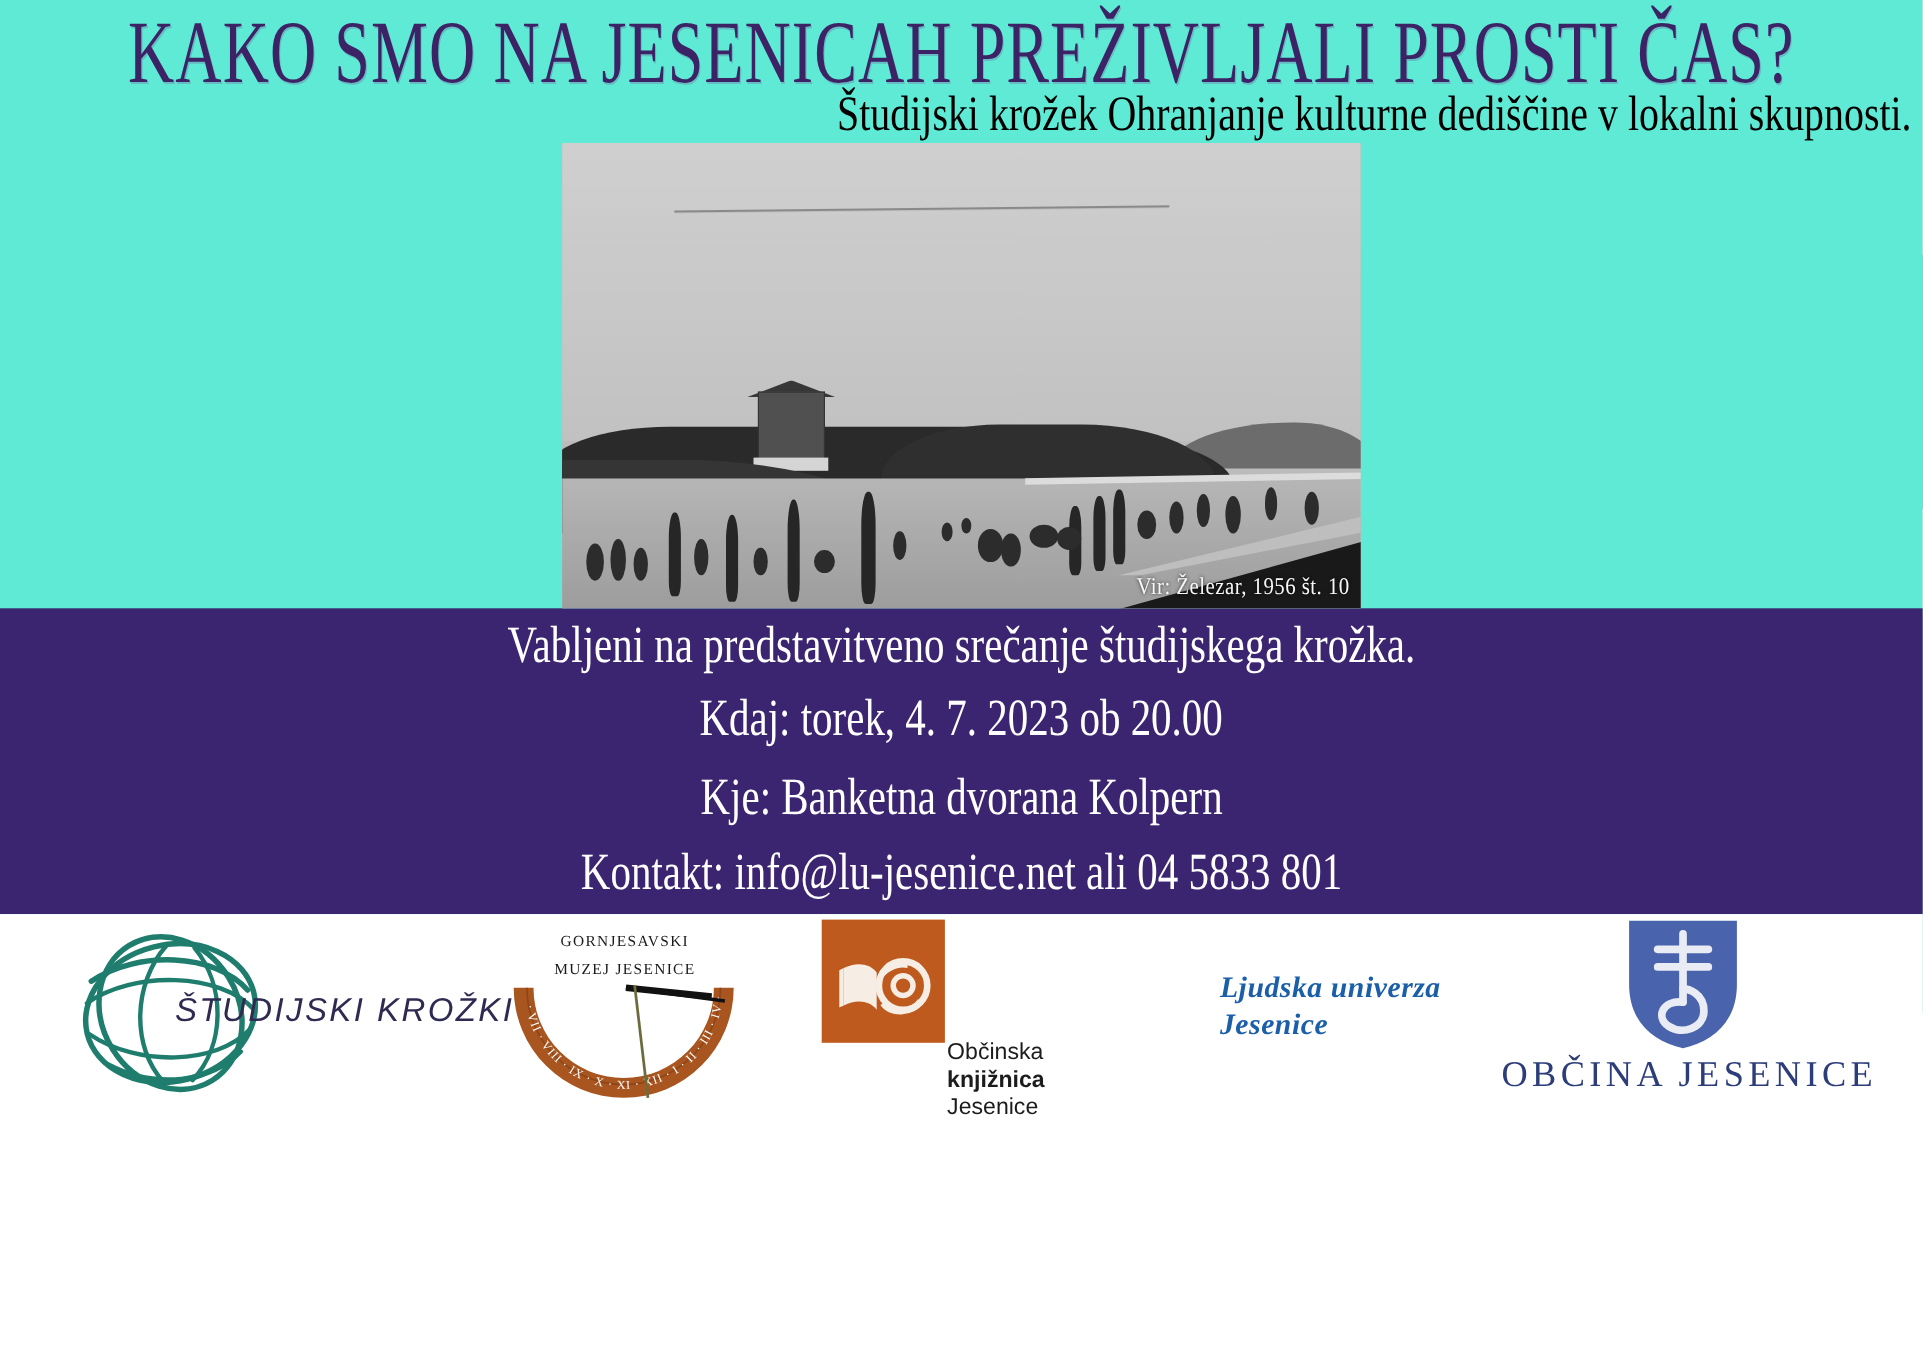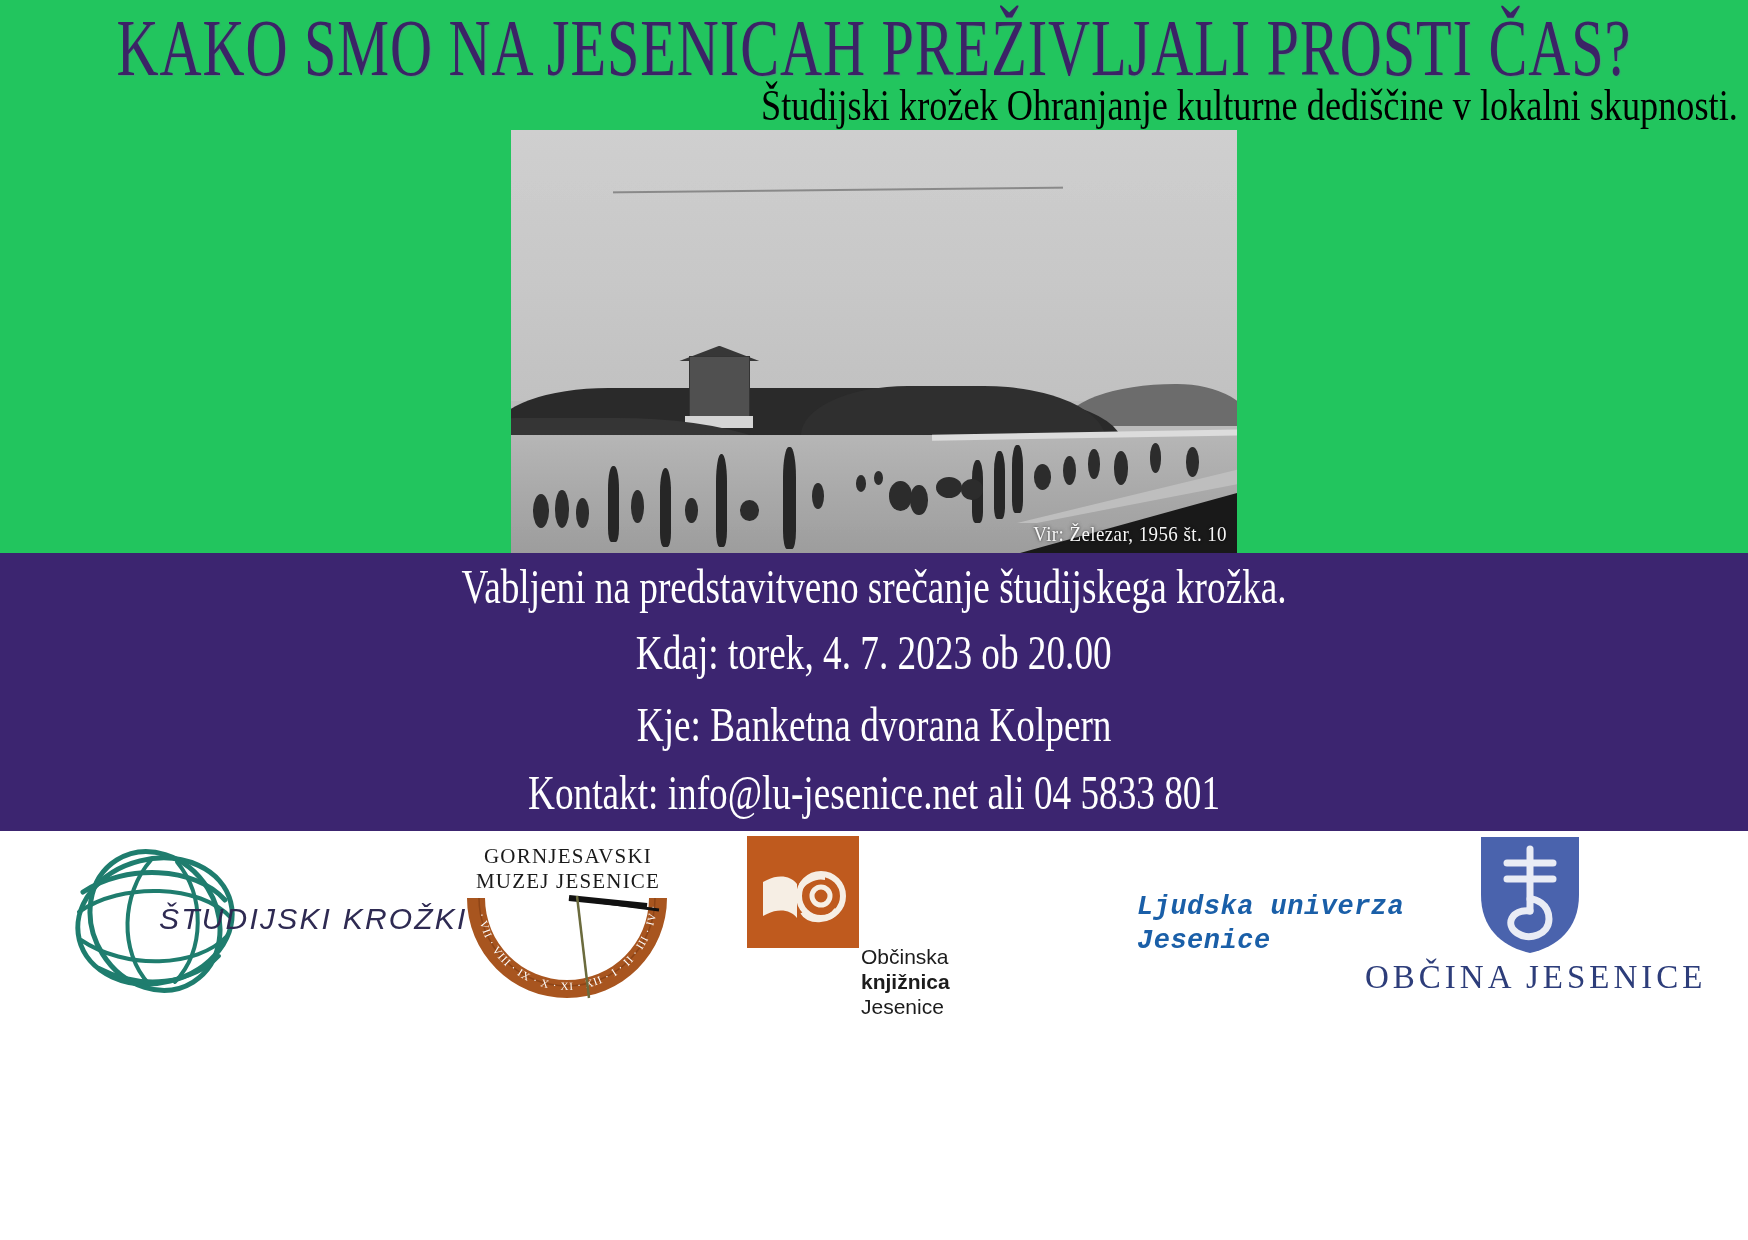--- a/index.html
+++ b/index.html
@@ -12,21 +12,21 @@
     height: 1240px;
     font-family: "Liberation Serif", serif;
     overflow: hidden;
     position: relative;
   }
 
   .poster {
     width: 1748px;
     height: 921px;
     position: relative;
-    background: #22c55e;
+    background: #5eead4;
     display: flex;
     flex-direction: column;
   }
 
   
   .title-zone {
     height: 140px;
     display: flex;
     align-items: center;
     justify-content: center;
@@ -258,21 +258,21 @@
   }
 
   
   .logo-gm { width: 230px; height: 170px; position: relative; }
   .gm-text {
     position: absolute;
     left: 2px; top: 8px;
     width: 226px;
     text-align: center;
     font-family: "Liberation Serif", serif;
-    font-size: 21px;
+    font-size: 14px;
     line-height: 25px;
     letter-spacing: 1.2px;
     color: #1a1a1a;
     white-space: nowrap;
   }
   .gm-dial { position: absolute; left: 8px; top: 58px; }
 
   
   .logo-kn { width: 230px; height: 175px; position: relative; }
   .kn-square {
@@ -290,30 +290,29 @@
     color: #1c1c1c;
     white-space: nowrap;
   }
   .kn-text .bold { font-weight: bold; }
 
   
   .logo-luj { width: 320px; height: 130px; position: relative; }
   .luj-blob { position: absolute; left: 0; top: 14px; }
   .luj-text {
     position: absolute;
-    left: 104px; top: 34px;
-    font-family: Liberation Mono, monospace;
+    left: 104px; top: 24px;
+    font-family: Liberation Serif, serif;
     font-weight: bold;
     font-style: italic;
     font-size: 27px;
     line-height: 34px;
     color: #1a5fa8;
     white-space: nowrap;
     letter-spacing: 0.5px;
-    margin-left: 28px;
   }
 
   
   .logo-oj { width: 330px; height: 180px; position: relative; }
   .oj-shield { position: absolute; left: 104px; top: 2px; }
   .oj-text {
     position: absolute;
     left: -6px; top: 128px;
     width: 340px;
     text-align: center;

